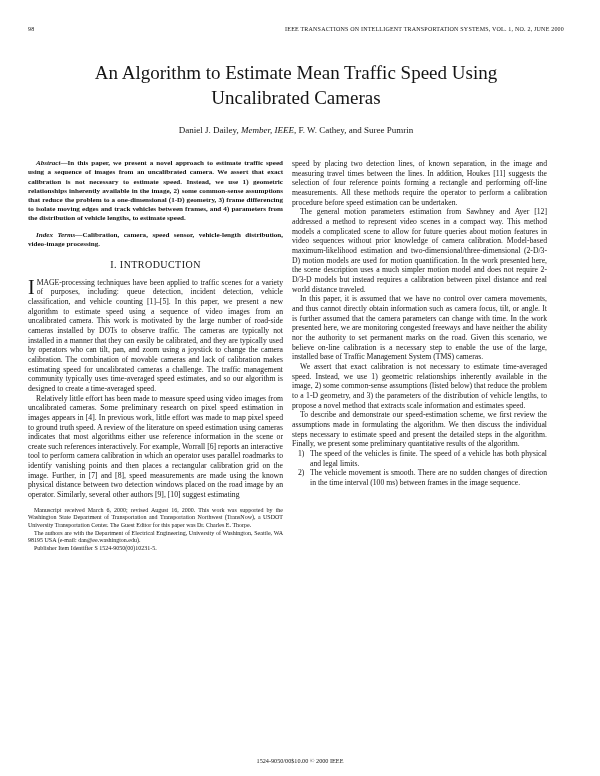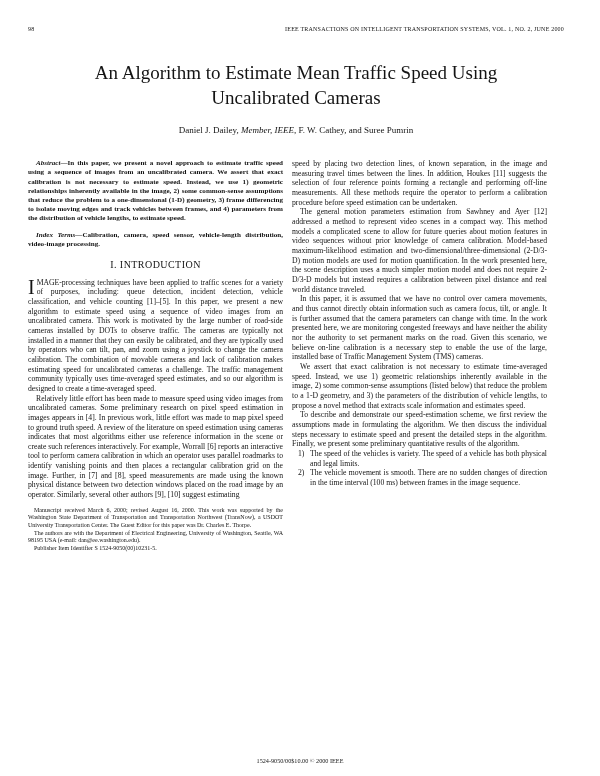--- a/index.html
+++ b/index.html
@@ -142,21 +142,21 @@
       <p class="para para-first">speed by placing two detection lines, of known separation, in the image and measuring travel times between the lines. In addition, Houkes [11] suggests the selection of four reference points forming a rectangle and performing off-line measurements. All these methods require the operator to perform a calibration procedure before speed estimation can be undertaken.</p>
       <p class="para">The general motion parameters estimation from Sawhney and Ayer [12] addressed a method to represent video scenes in a compact way. This method models a complicated scene to allow for future queries about motion features in video sequences without prior knowledge of camera calibration. Model-based maximum-likelihood estimation and two-dimensional/three-dimensional (2-D/3-D) motion models are used for motion quantification. In the work presented here, the scene description uses a much simpler motion model and does not require 2-D/3-D models but instead requires a calibration between pixel distance and real world distance traveled.</p>
       <p class="para">In this paper, it is assumed that we have no control over camera movements, and thus cannot directly obtain information such as camera focus, tilt, or angle. It is further assumed that the camera parameters can change with time. In the work presented here, we are monitoring congested freeways and have neither the ability nor the authority to set permanent marks on the road. Given this scenario, we believe on-line calibration is a necessary step to enable the use of the large, installed base of Traffic Management System (TMS) cameras.</p>
       <p class="para">We assert that exact calibration is not necessary to estimate time-averaged speed. Instead, we use 1) geometric relationships inherently available in the image, 2) some common-sense assumptions (listed below) that reduce the problem to a 1-D geometry, and 3) the parameters of the distribution of vehicle lengths, to propose a novel method that extracts scale information and estimates speed.</p>
       <p class="para">To describe and demonstrate our speed-estimation scheme, we first review the assumptions made in formulating the algorithm. We then discuss the individual steps necessary to estimate speed and present the detailed steps in the algorithm. Finally, we present some preliminary quantitative results of the algorithm.</p>
 
 
 
       <div class="numbered-item">
         <span class="num">1)</span>
-        <span class="item-text">The speed of the vehicles is variety. The speed of a vehicle has both physical and legal limits.</span>
+        <span class="item-text">The speed of the vehicles is finite. The speed of a vehicle has both physical and legal limits.</span>
       </div>
       <div class="numbered-item">
         <span class="num">2)</span>
         <span class="item-text">The vehicle movement is smooth. There are no sudden changes of direction in the time interval (100 ms) between frames in the image sequence.</span>
       </div>
 
     </div>
 
   </div>
 

